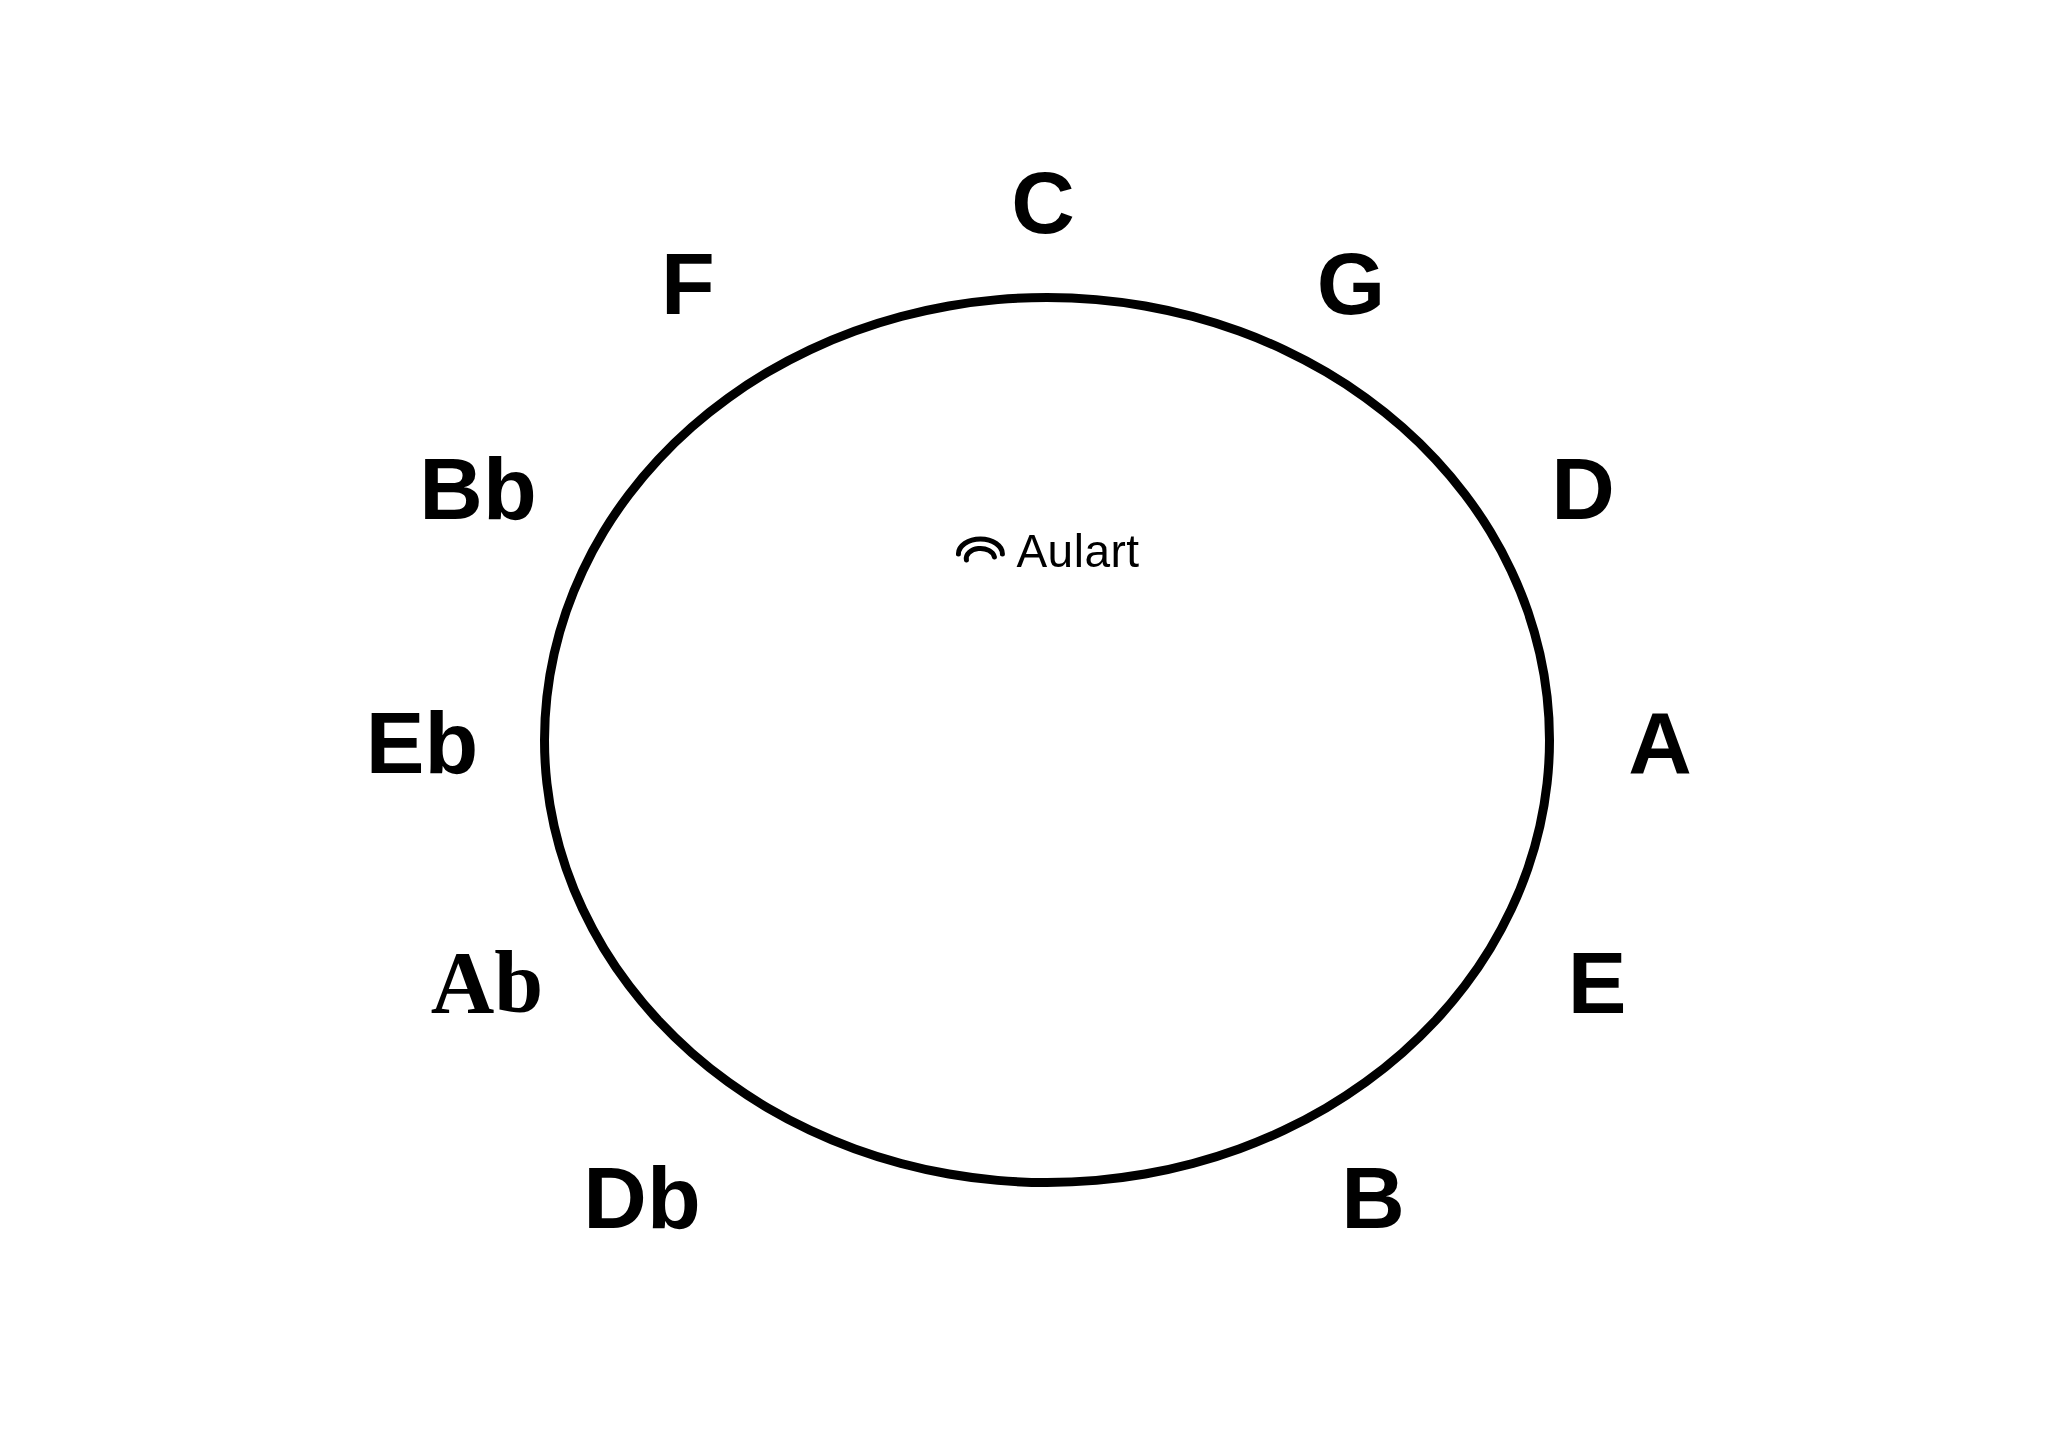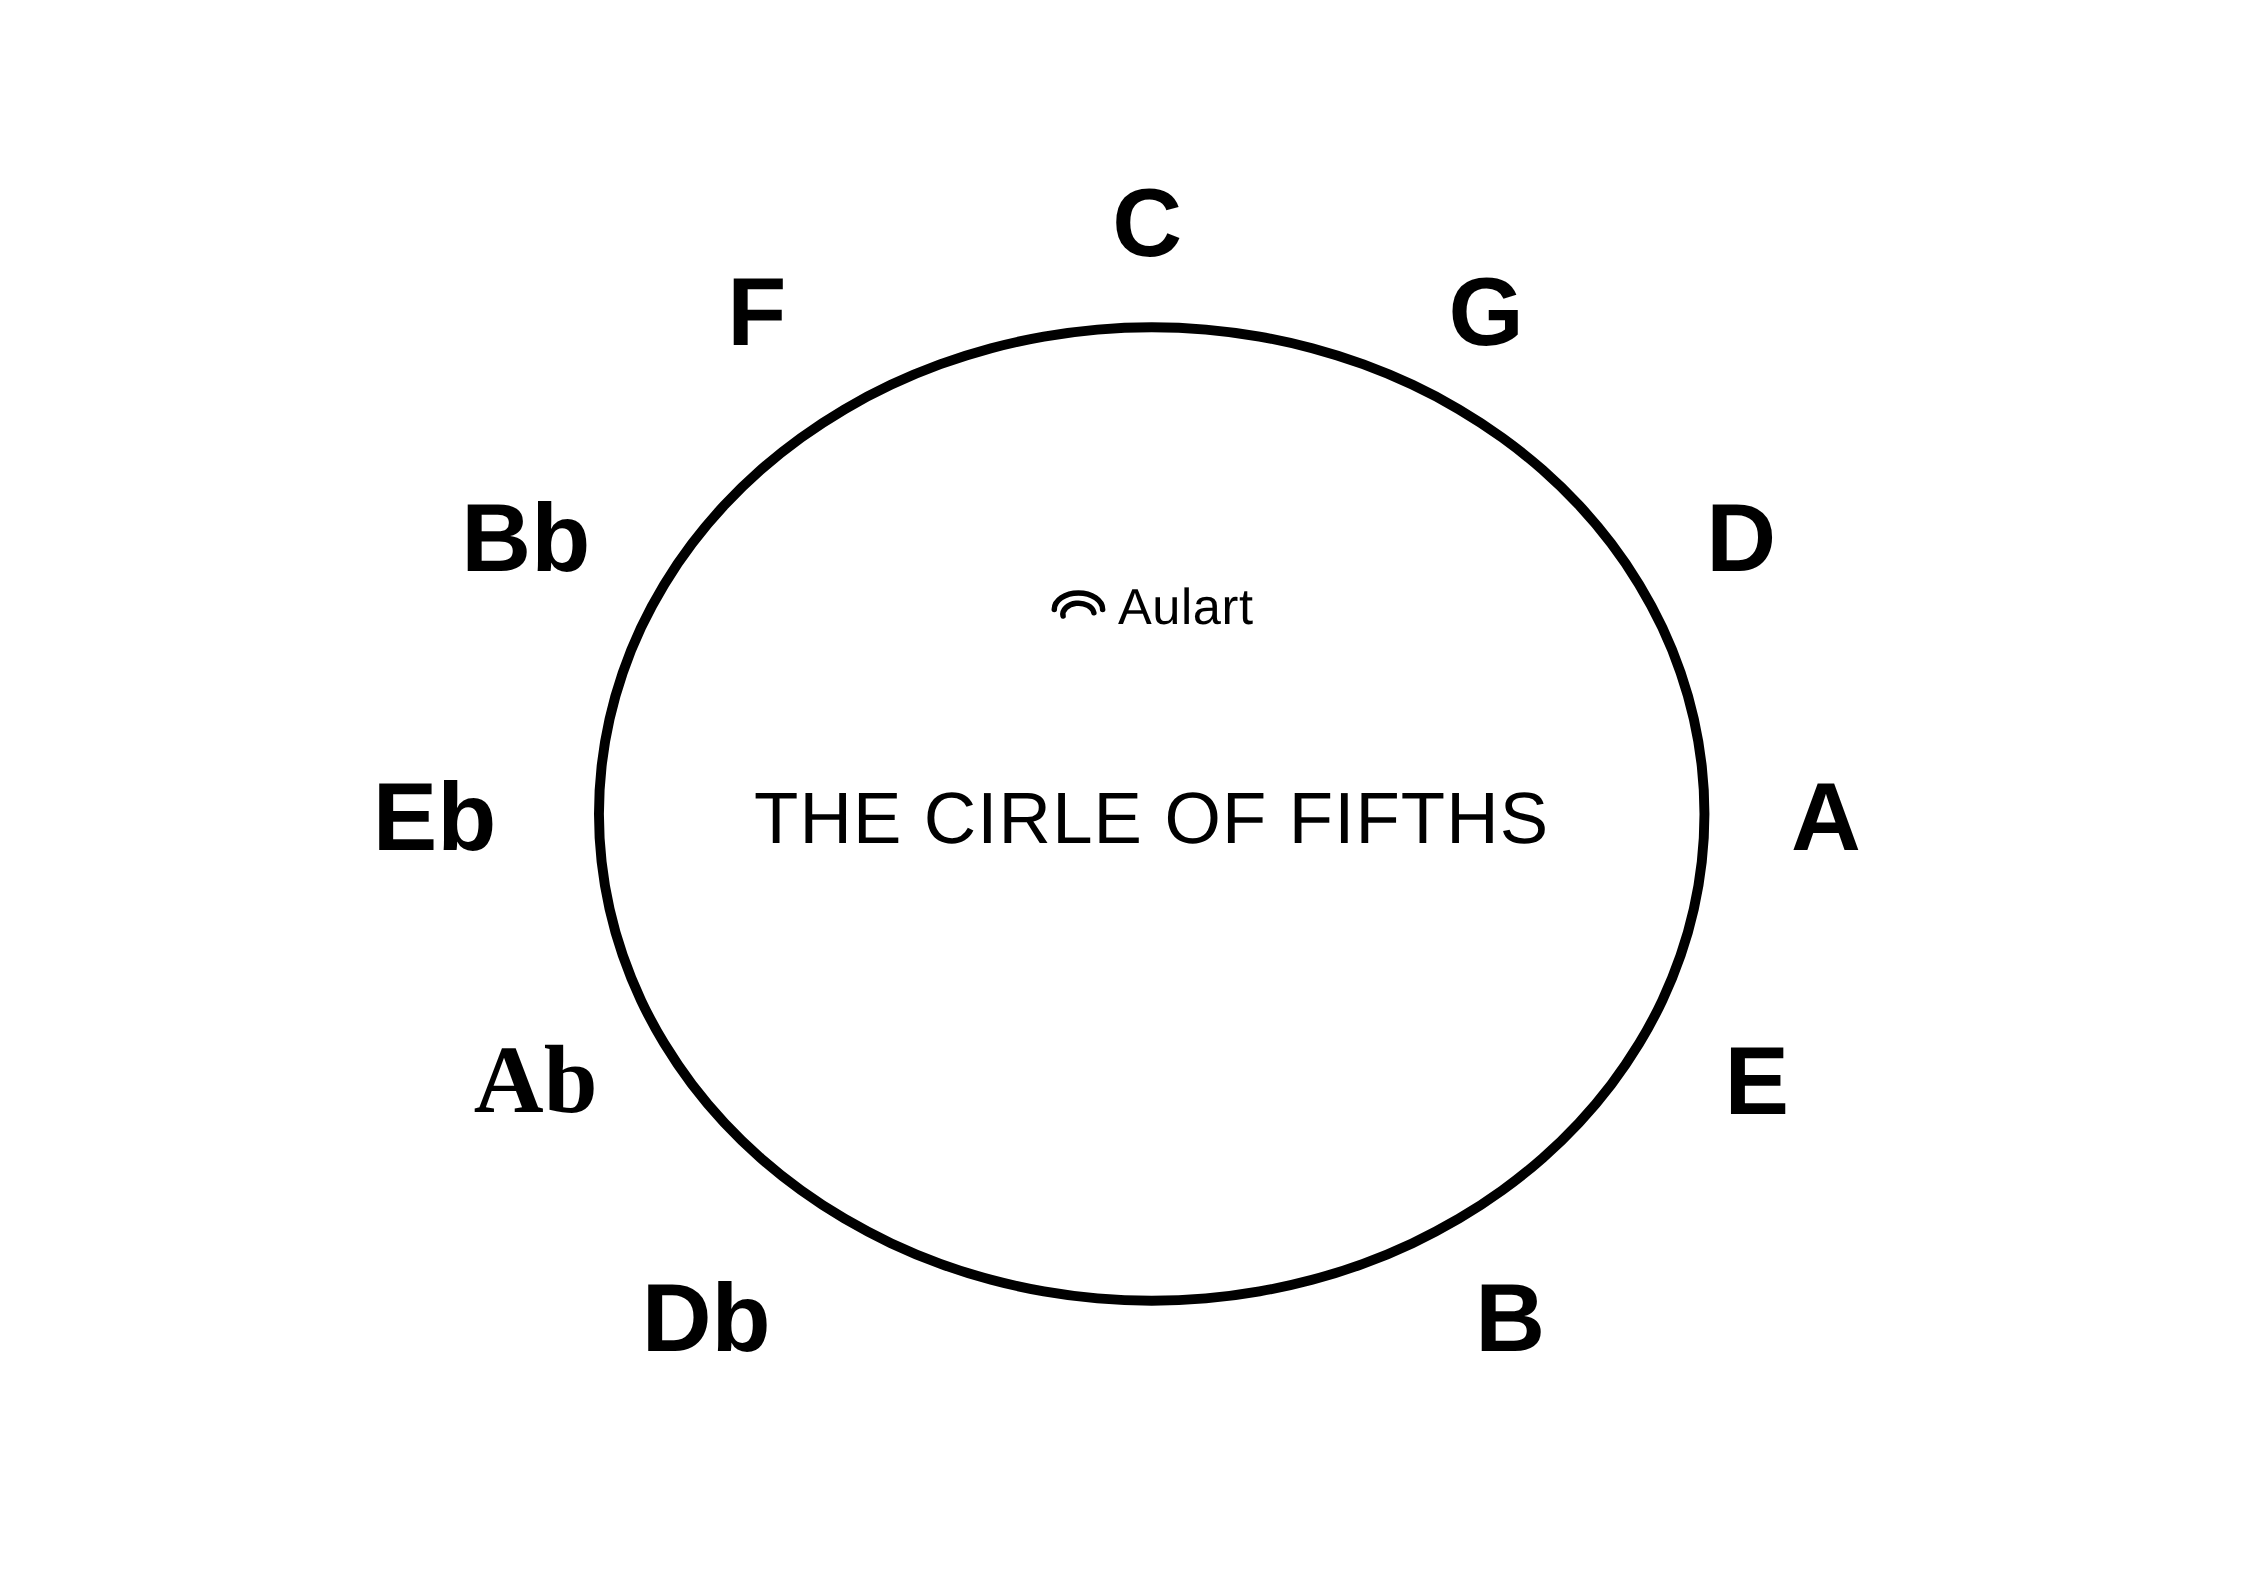--- a/index.html
+++ b/index.html
@@ -40,21 +40,21 @@
   }
   .note-c     { left: 1043px; top: 203px; }
   .note-g     { left: 1351px; top: 284px; }
   .note-d     { left: 1583px; top: 489px; }
   .note-a     { left: 1660px; top: 743px; }
   .note-e     { left: 1597px; top: 983px; }
   .note-b     { left: 1373px; top: 1198px; }
   .note-fsgb  { left: 1047px; top: 1277px; }
   .note-db    { left: 642px;  top: 1198px; }
   .note-ab    { left: 487px;  top: 983px; font-family: Liberation Serif, serif; }
-  .note-eb    { left: 395px;  top: 743px; }
+  .note-eb    { left: 422px;  top: 743px; }
   .note-bb    { left: 478px;  top: 489px; }
   .note-f     { left: 688px;  top: 284px; }
 
   
   #brand {
     position: absolute;
     left: 1047px;
     top: 551px;
     transform: translate(-50%, -50%);
     display: flex;
@@ -106,15 +106,14 @@
   <div id="brand">
     <span>
       <svg width="52" height="34" viewBox="0 0 52 34" aria-hidden="true">
         <path d="M4 20 A 22 15 0 0 1 48 20" fill="none" stroke="#000000" stroke-width="5" stroke-linecap="round"></path>
         <path d="M12 26 A 14 10 0 0 1 40 23" fill="none" stroke="#000000" stroke-width="5" stroke-linecap="round"></path>
       </svg>
     </span>
     <span class="brand-text">Aulart</span>
   </div>
 
-  <div id="title">THE CIRLE OF FIFTHS</div>
 
 </div>
 
 </body></html>

